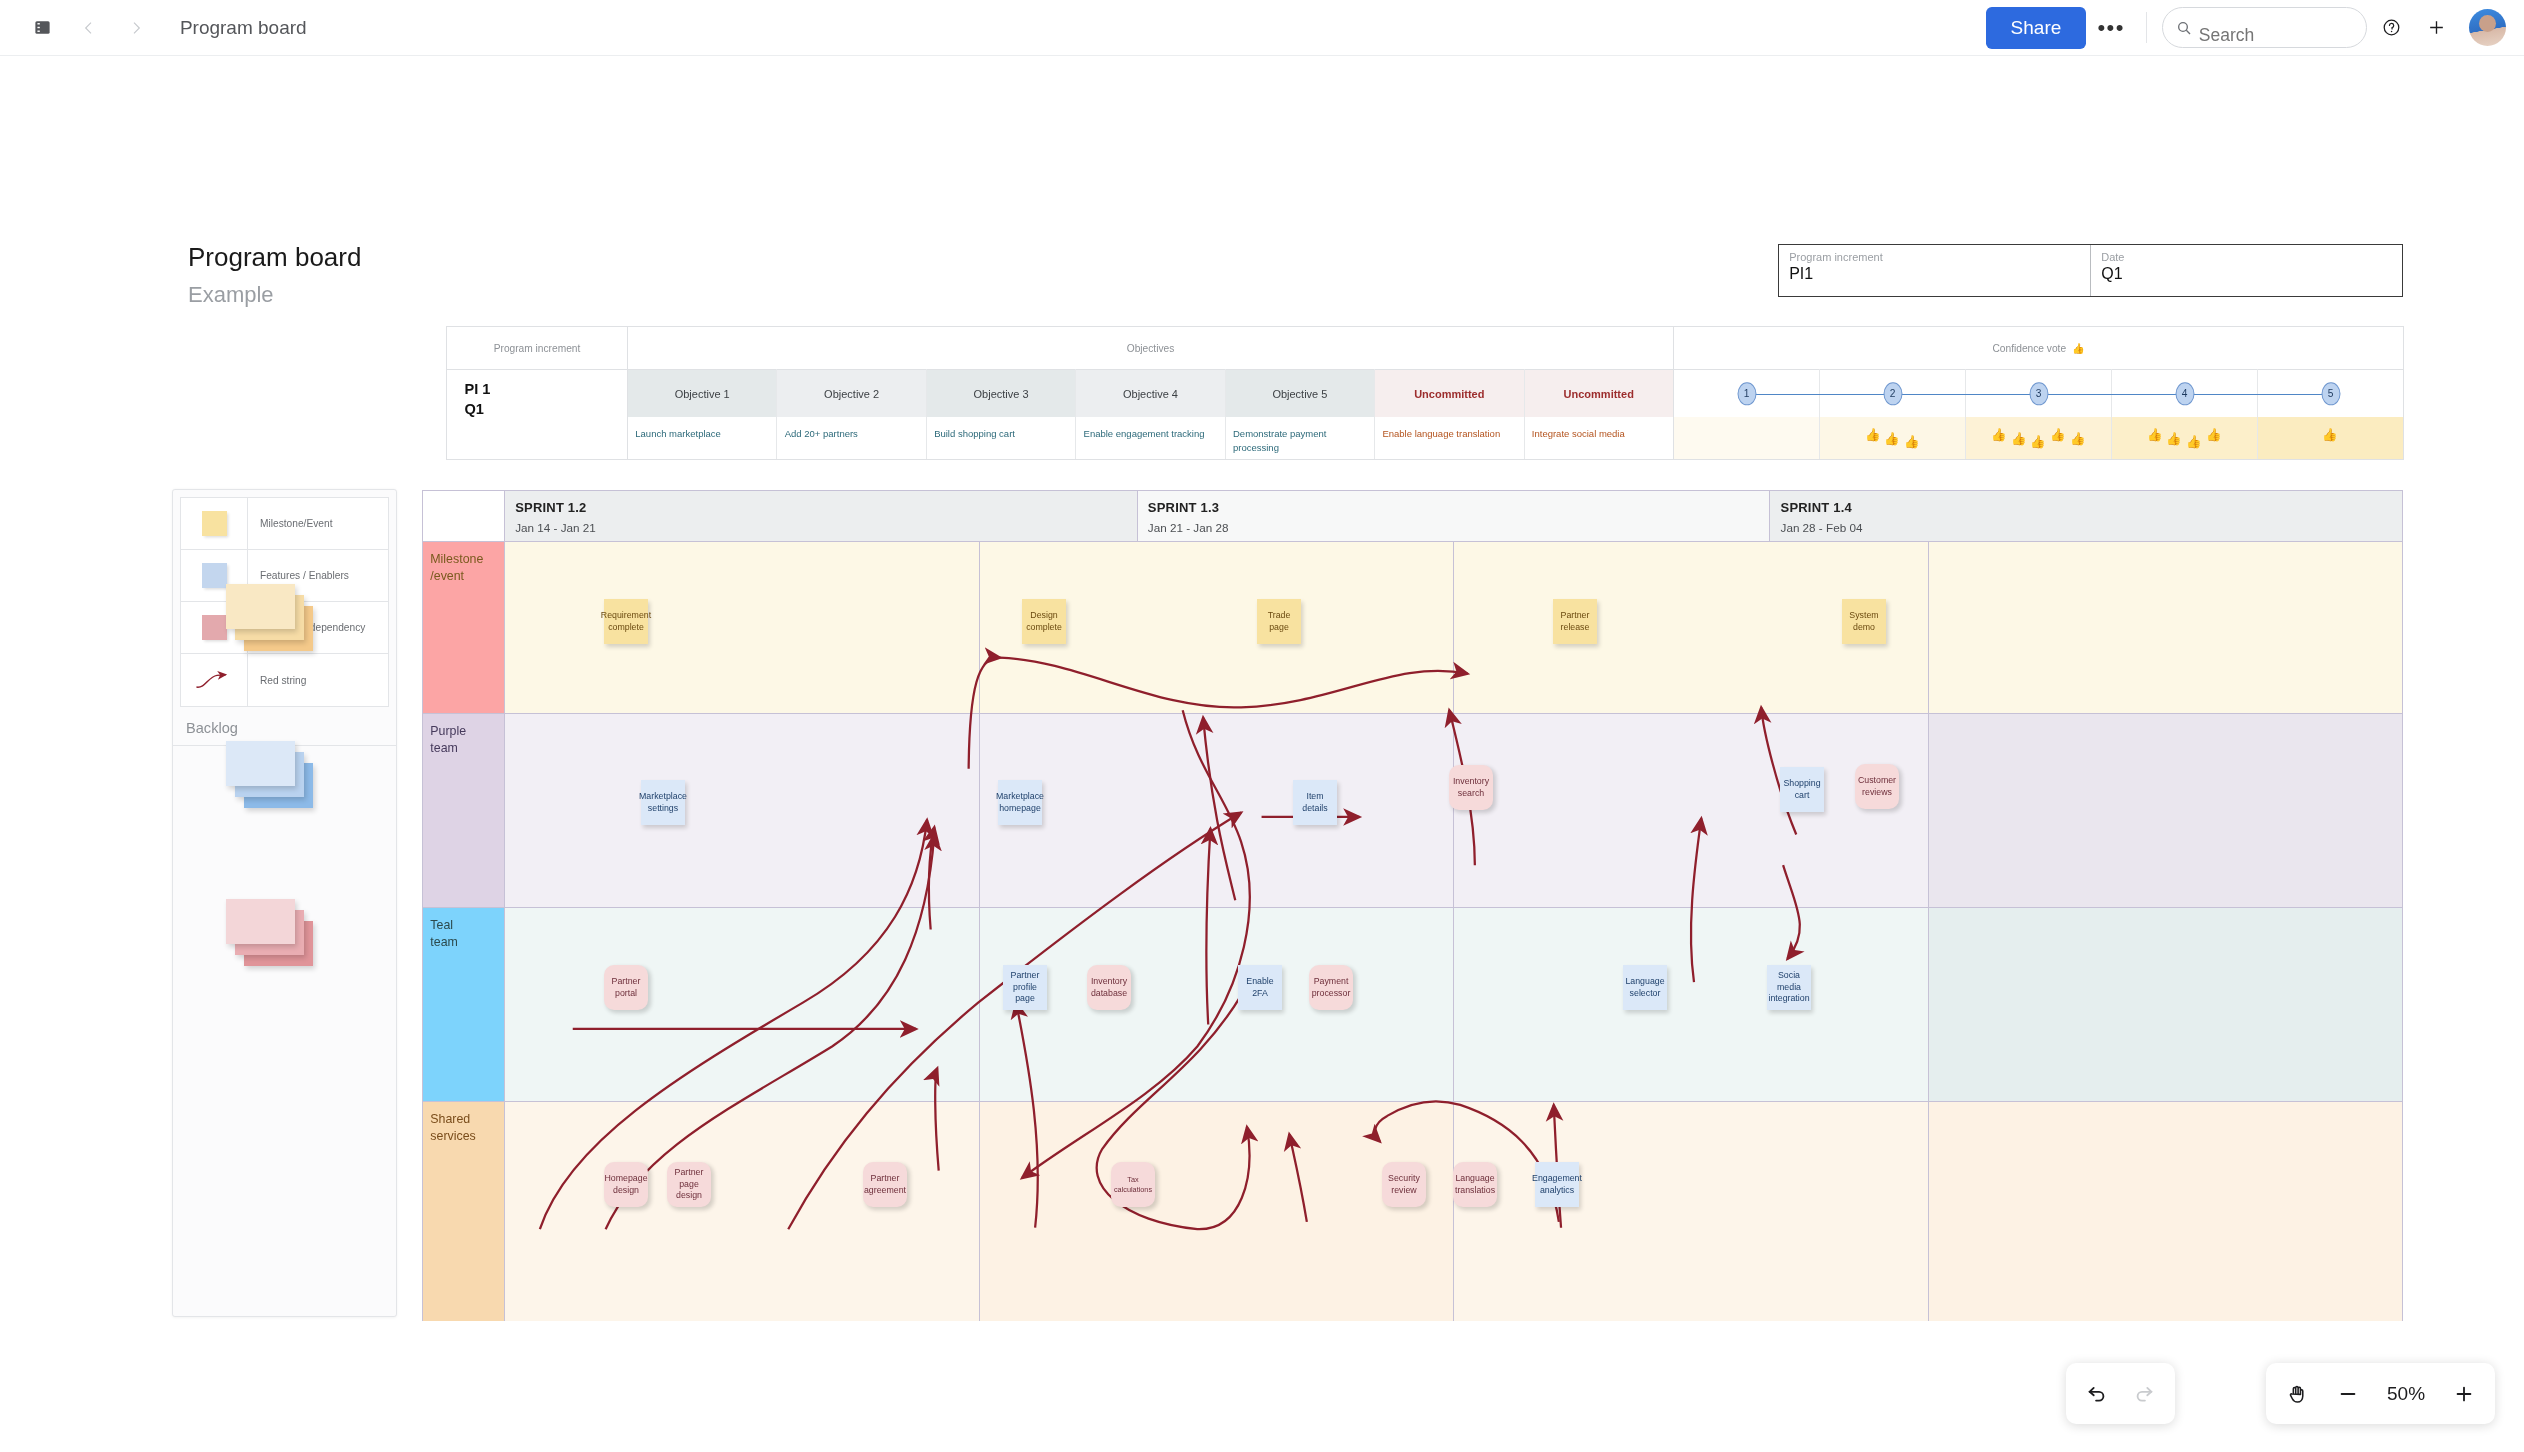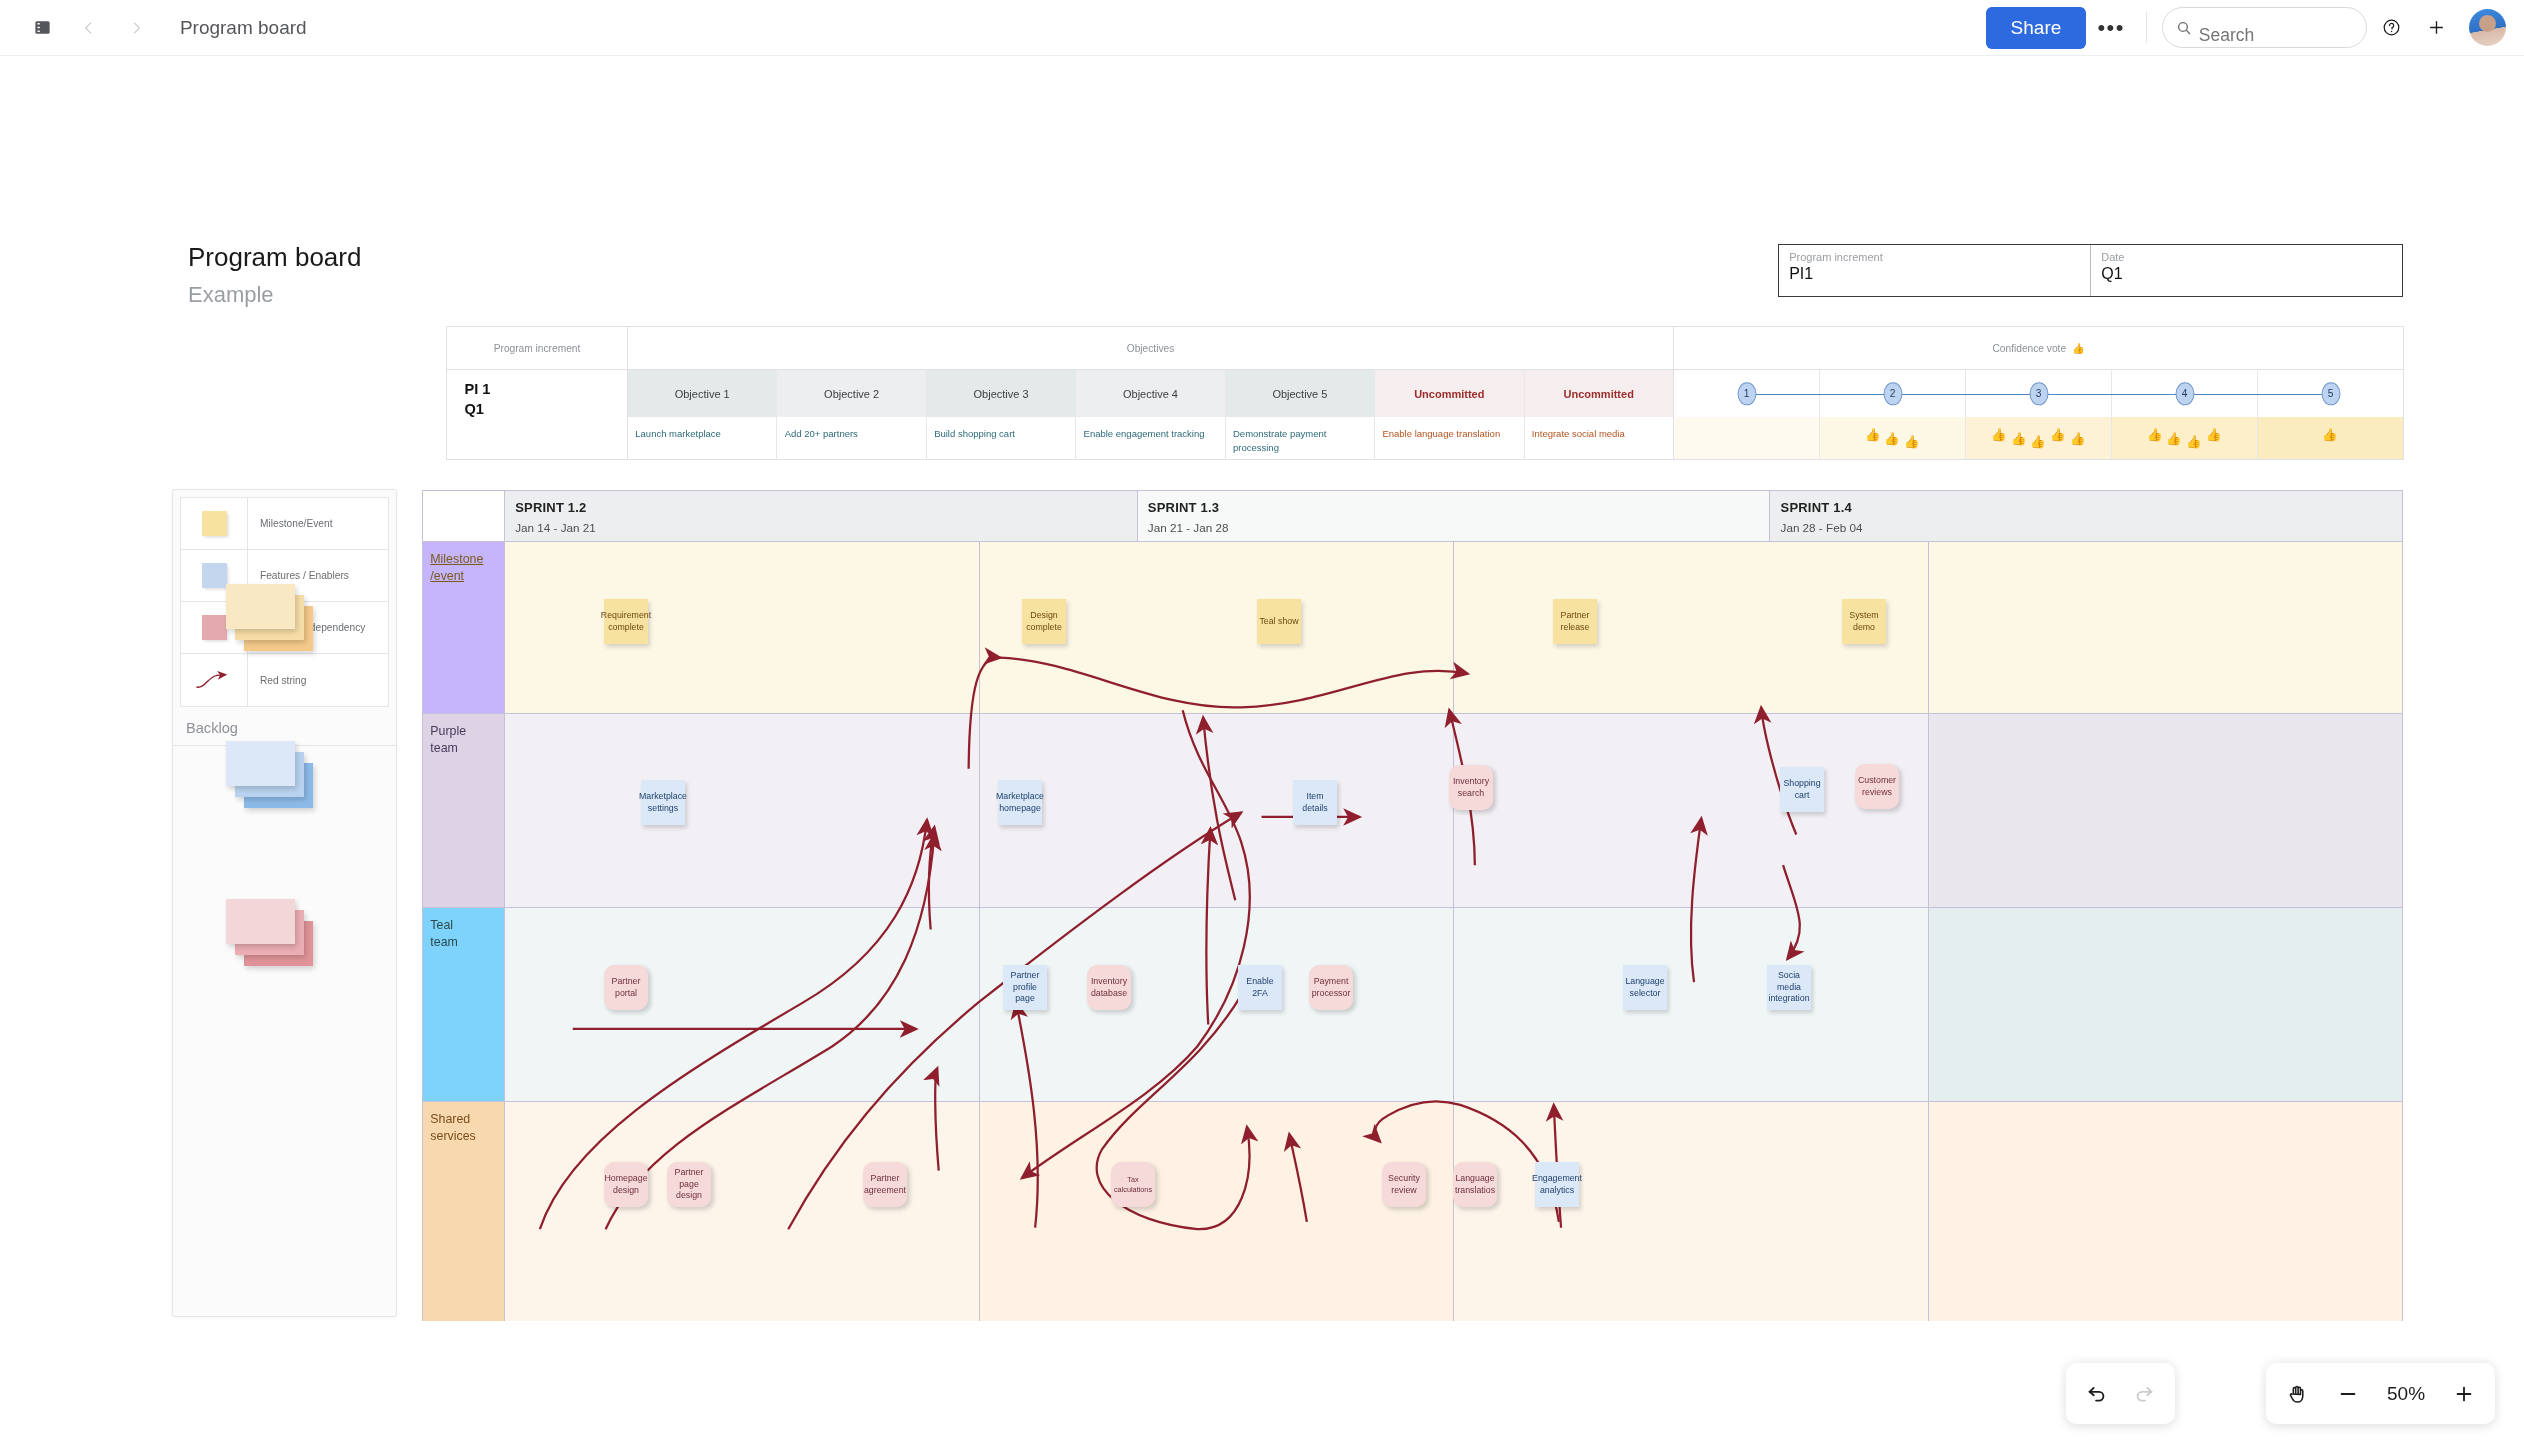--- a/index.html
+++ b/index.html
@@ -179,21 +179,21 @@
   .g-row { display: flex; border-bottom: 0.7px solid #c6c1d6; position: relative; }
   .g-row:last-child { border-bottom: none; }
   .g-rowlabel {
     width: 82px; border-right: 0.7px solid #c6c1d6; padding: 8.8px 7.3px;
     font-size: 12.4px; line-height: 1.35;
   }
   .g-cells { flex: 1; display: flex; }
   .g-cell { flex: 1; border-right: 0.7px solid #c6c1d6; position: relative; }
   .g-cell:last-child { border-right: none; }
 
-  .row-milestone .g-rowlabel { background: #c4b5fd; color: #7a5a1e; text-decoration: underline; }
+  .row-milestone .g-rowlabel { background: #fca5a5; color: #7a5a1e; }
   .row-milestone .g-cell { background: #fdf8e6; }
   .row-purple .g-rowlabel { background: #ded3e5; color: #463a5c; }
   .row-purple .g-cell { background: #f2eff5; }
   .row-purple .g-cell:nth-child(4) { background: #eae6ee; }
   .row-teal .g-rowlabel { background: #7dd3fc; color: #2c4a4d; }
   .row-teal .g-cell { background: #eff6f5; }
   .row-teal .g-cell:nth-child(4) { background: #e5eeee; }
   .row-shared .g-rowlabel { background: #f8d9af; color: #7a4d1b; }
   .row-shared .g-cell { background: #fdf2e4; }
   .row-shared .g-cell:nth-child(1),
@@ -539,21 +539,21 @@
             </div>
             <div class="g-cells">
               <div class="g-cell"></div>
               <div class="g-cell"></div>
               <div class="g-cell"></div>
               <div class="g-cell"></div>
             </div>
             <div style="position: absolute; inset: 0px 0px 0px 82px; pointer-events: none;">
               <div class="note yellow" style="left: 99px; top: 57px; pointer-events: auto;">Requirement complete</div>
               <div class="note yellow" style="left: 517px; top: 57px; pointer-events: auto;">Design complete</div>
-              <div class="note yellow" style="left: 752px; top: 57px; pointer-events: auto;">Teal show</div>
+              <div class="note yellow" style="left: 752px; top: 57px; pointer-events: auto;">Trade page</div>
               <div class="note yellow" style="left: 1048px; top: 57px; pointer-events: auto;">Partner release</div>
               <div class="note yellow" style="left: 1337px; top: 57px; pointer-events: auto;">System demo</div>
             </div>
           </div>
           <div class="g-row row-purple" style="height: 194px;">
             <div class="g-rowlabel">
               <div>Purple</div>
               <div>team</div>
             </div>
             <div class="g-cells">

